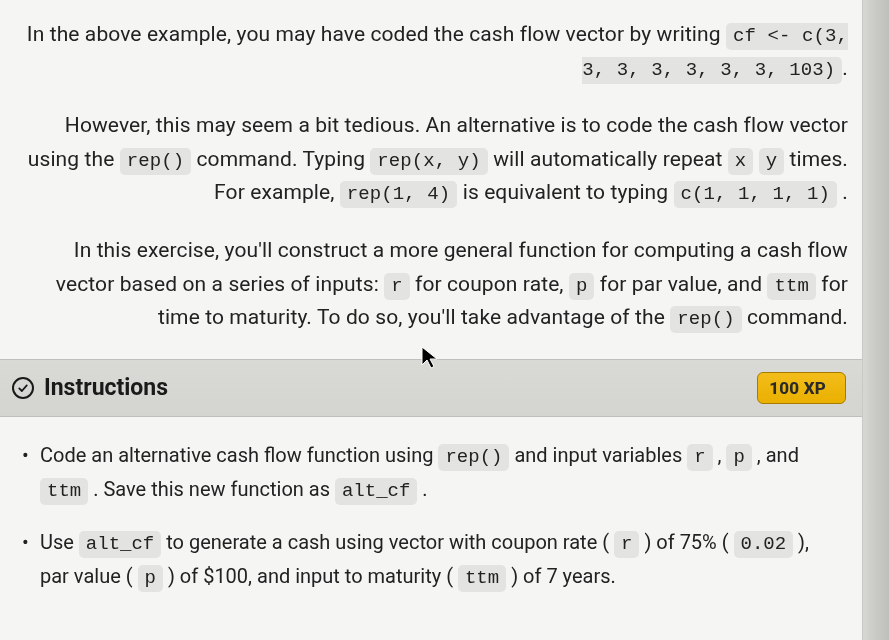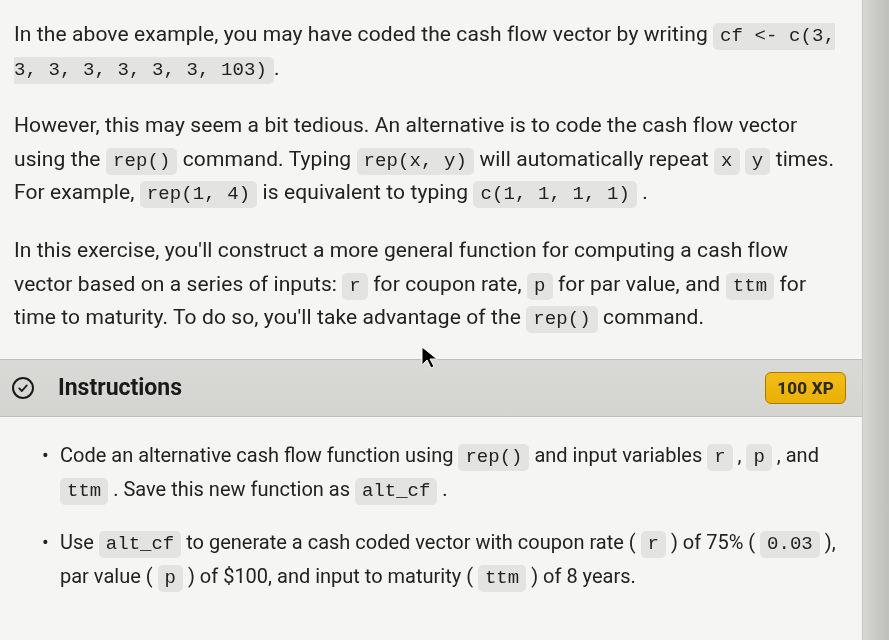--- a/index.html
+++ b/index.html
@@ -7,20 +7,21 @@
   body {
     font-family: -apple-system, BlinkMacSystemFont, "Segoe UI", Roboto, Helvetica, Arial, sans-serif;
     background: #f5f5f3;
     color: #1a1a1a;
     position: relative;
   }
   .content {
     padding: 18px 14px 0 14px;
     width: 862px;
     background: #f5f5f3;
+    text-align: right;
   }
   .para {
     font-size: 21px;
     line-height: 1.6;
     margin-bottom: 24px;
     color: #222;
     letter-spacing: 0.1px;
   }
   code.inline {
     font-family: "SFMono-Regular", Consolas, "Liberation Mono", Menlo, monospace;
@@ -36,21 +37,21 @@
     border-top: 1px solid #bfbfbb;
     border-bottom: 1px solid #bfbfbb;
     padding: 12px 16px 12px 12px;
     display: flex;
     align-items: center;
     justify-content: space-between;
   }
   .instructions-left {
     display: flex;
     align-items: center;
-    gap: 24px;
+    gap: 10px;
   }
   .check-icon {
     width: 22px;
     height: 22px;
     border: 2.2px solid #1a1a1a;
     border-radius: 50%;
     display: flex;
     align-items: center;
     justify-content: center;
     flex: 0 0 auto;
@@ -62,27 +63,26 @@
     color: #1a1a1a;
   }
   .xp-badge {
     background: #efb300;
     background: linear-gradient(#f3bd1a, #eab000);
     border: 1.5px solid #a87a00;
     border-radius: 6px;
     color: #2a2a2a;
     font-weight: 800;
     font-size: 17px;
-    padding: 5px 11px 5px 11px;
+    padding: 5px 19px 5px 11px;
     letter-spacing: 0.2px;
   }
   .instructions-body {
     padding: 22px 22px 0 22px;
     width: 840px;
-    margin-left: 20px;
   }
   ul.instr-list {
     list-style: none;
     padding-left: 18px;
   }
   ul.instr-list li {
     position: relative;
     font-size: 20px;
     line-height: 1.62;
     margin-bottom: 20px;
@@ -144,21 +144,21 @@
   </div>
   <span class="xp-badge">100 XP</span>
 </div>
 
 <div class="instructions-body">
   <ul class="instr-list">
     <li>
       <span>Code an alternative cash flow function using </span><code class="inline">rep()</code><span> and input variables </span><code class="inline">r</code><span> , </span><code class="inline">p</code><span> , and </span><code class="inline">ttm</code><span> . Save this new function as </span><code class="inline">alt_cf</code><span> .</span>
     </li>
     <li>
-      <span>Use </span><code class="inline">alt_cf</code><span> to generate a cash coded vector with coupon rate ( </span><code class="inline">r</code><span> ) of 75% ( </span><code class="inline">0.03</code><span> ), par value ( </span><code class="inline">p</code><span> ) of $100, and input to maturity ( </span><code class="inline">ttm</code><span> ) of 8 years.</span>
+      <span>Use </span><code class="inline">alt_cf</code><span> to generate a cash using vector with coupon rate ( </span><code class="inline">r</code><span> ) of 75% ( </span><code class="inline">0.02</code><span> ), par value ( </span><code class="inline">p</code><span> ) of $100, and input to maturity ( </span><code class="inline">ttm</code><span> ) of 7 years.</span>
     </li>
   </ul>
 </div>
 
 <div class="right-gutter"></div>
 
 <div class="cursor">
   <svg viewBox="0 0 18 26">
     <path d="M1 1 L1 19 L6 14 L10 22 L13 20.5 L9 13 L16 13 Z" fill="#000" stroke="#fff" stroke-width="1"></path>
   </svg>

